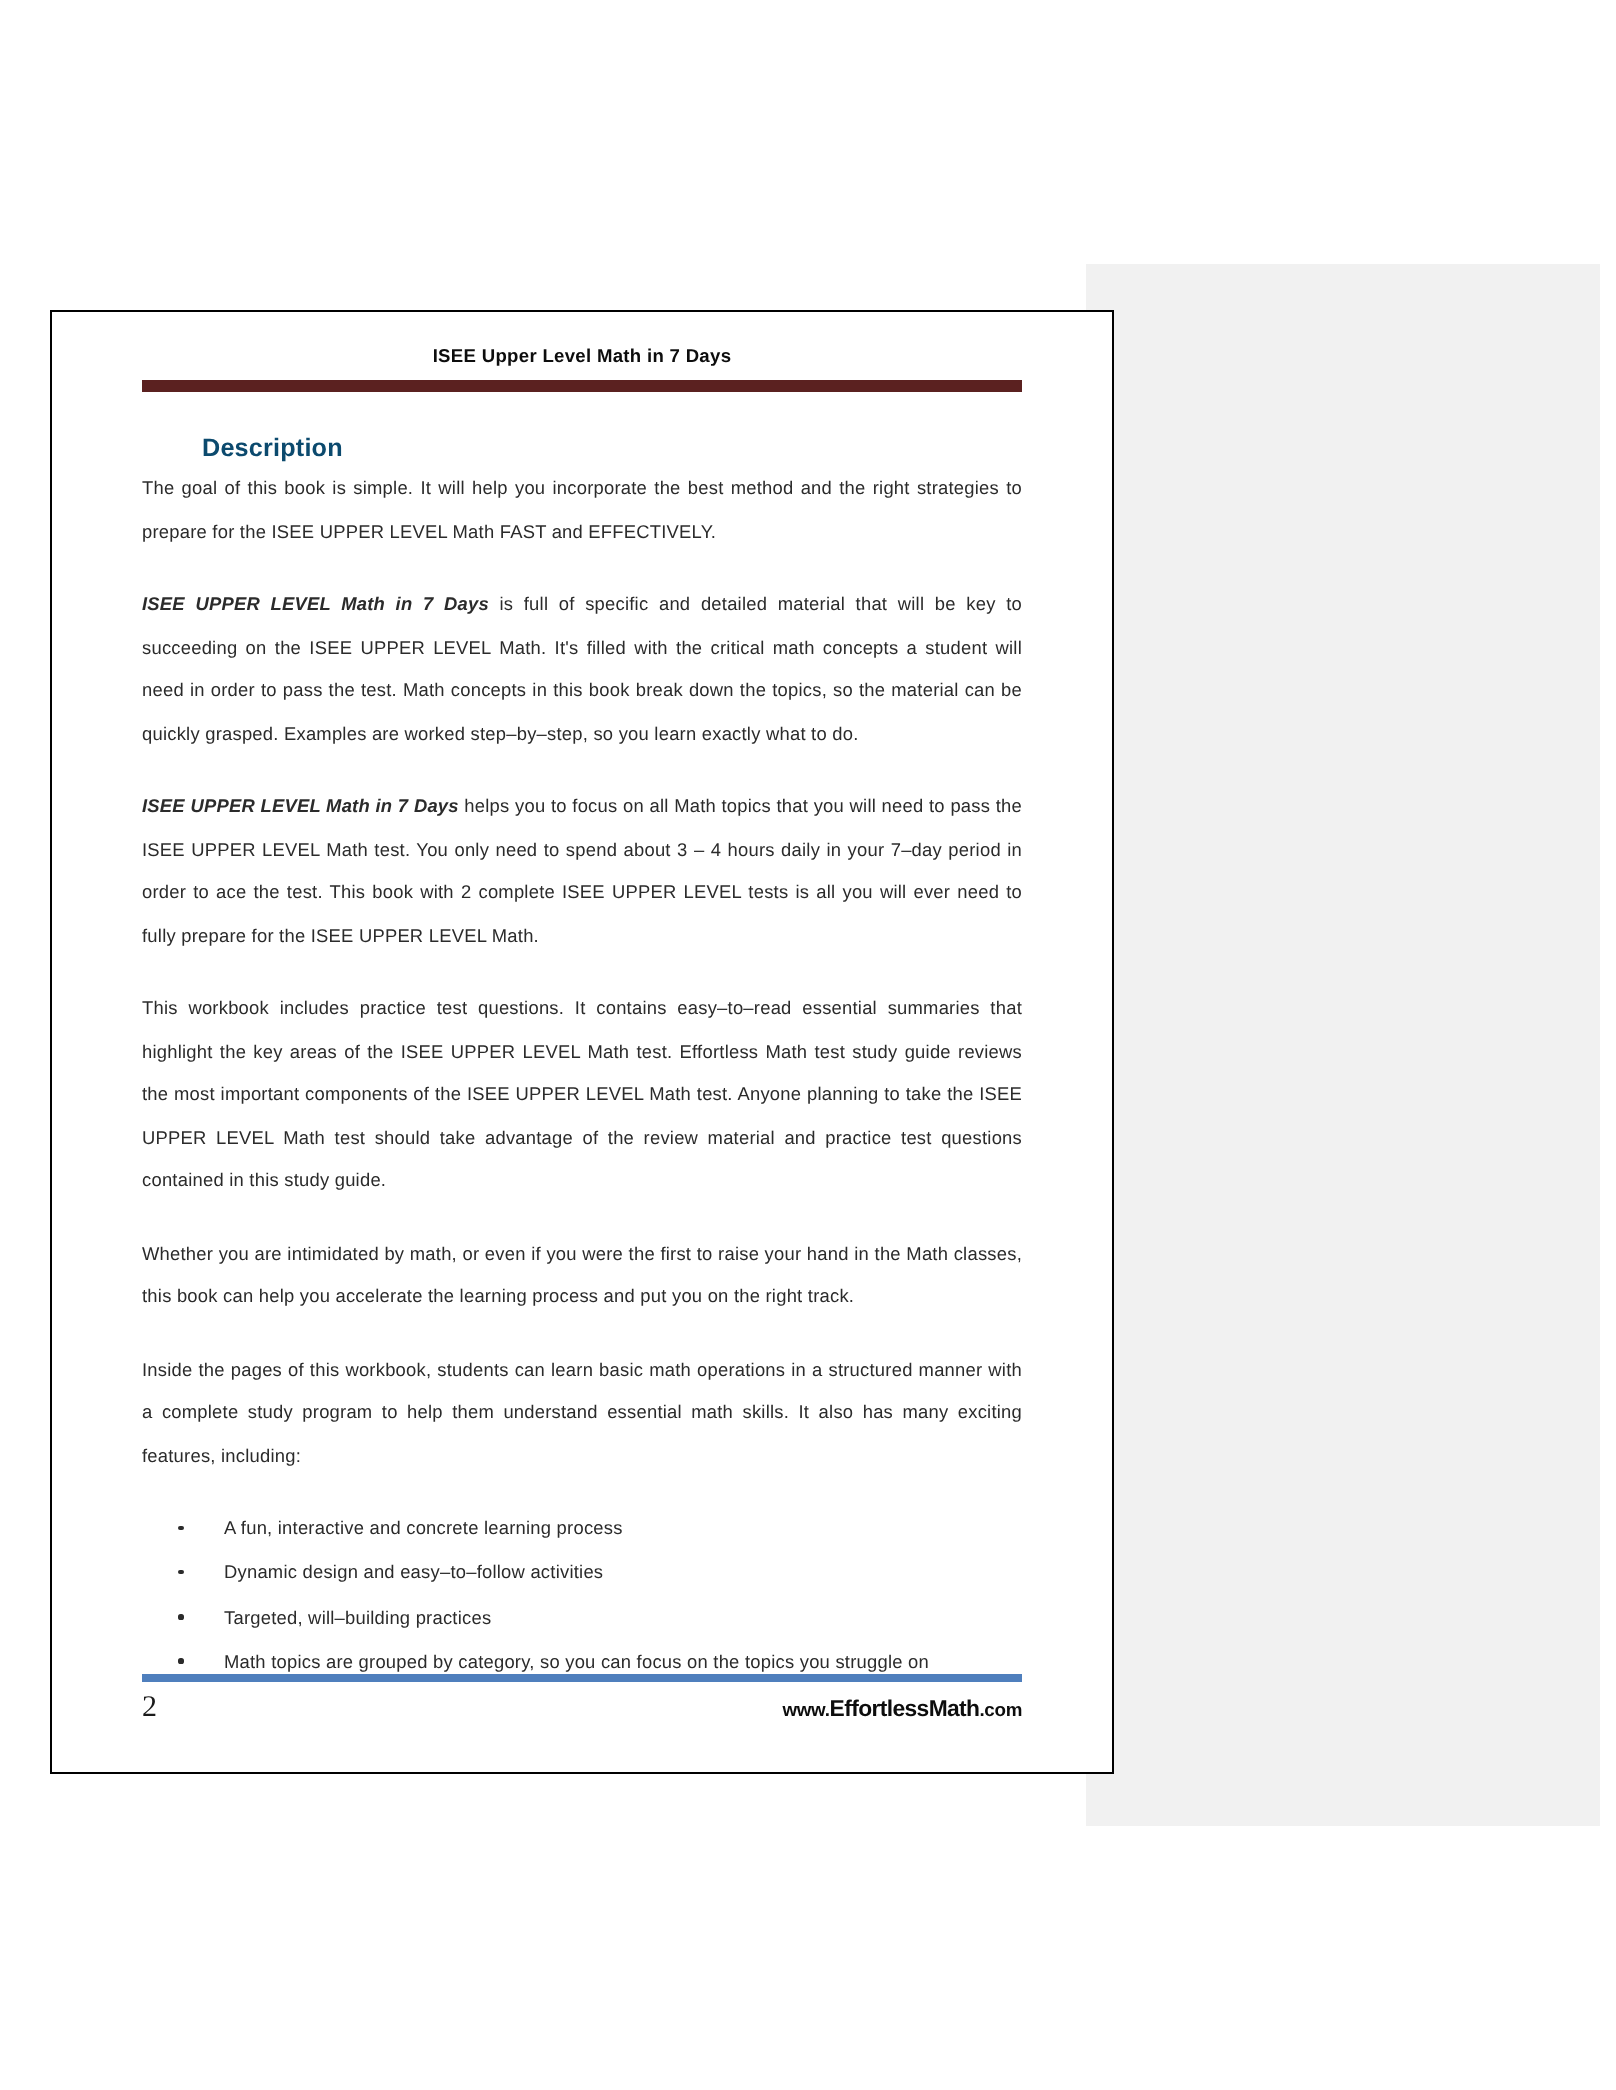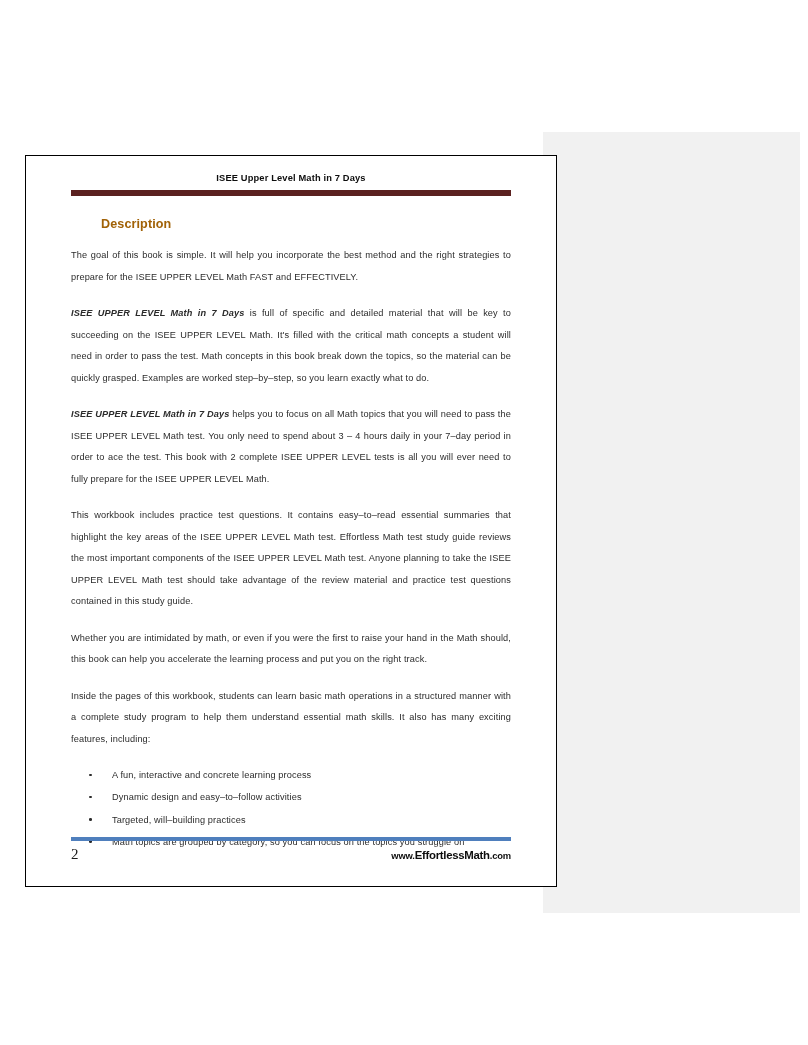--- a/index.html
+++ b/index.html
@@ -60,36 +60,36 @@
   .header-rule {
     height: 6px;
     background: #5b2120;
     margin: 5px 0 0 0;
   }
 
   
   .section-heading {
     font-size: 12.6px;
     font-weight: bold;
-    color: #a16207;
+    color: #0c4a6e;
     margin: 21px 0 0 0;
     letter-spacing: 0.1px;
     padding-left: 30px;
   }
 
   
   .para {
     font-size: 9.2px;
     color: #2b2b2b;
     text-align: justify;
     line-height: 21.5px;
     margin: 15px 0 0 0;
     letter-spacing: 0.12px;
   }
-  .para:first-of-type { margin-top: 14px; }
+  .para:first-of-type { margin-top: 3px; }
   .para .bi {
     font-weight: bold;
     font-style: italic;
   }
 
   
   .bullet-list {
     list-style: none;
     margin: 14px 0 0 0;
     padding: 0;
@@ -164,21 +164,21 @@
     <h2 class="section-heading">Description</h2>
 
     <p class="para"><span class="bi"></span><span>The goal of this book is simple. It will help you incorporate the best method and the right strategies to prepare for the ISEE UPPER LEVEL Math FAST and EFFECTIVELY.</span></p>
 
     <p class="para"><span class="bi">ISEE UPPER LEVEL Math in 7 Days</span><span> is full of specific and detailed material that will be key to succeeding on the ISEE UPPER LEVEL Math. It's filled with the critical math concepts a student will need in order to pass the test. Math concepts in this book break down the topics, so the material can be quickly grasped. Examples are worked step–by–step, so you learn exactly what to do.</span></p>
 
     <p class="para"><span class="bi">ISEE UPPER LEVEL Math in 7 Days</span><span> helps you to focus on all Math topics that you will need to pass the ISEE UPPER LEVEL Math test. You only need to spend about 3 – 4 hours daily in your 7–day period in order to ace the test. This book with 2 complete ISEE UPPER LEVEL tests is all you will ever need to fully prepare for the ISEE UPPER LEVEL Math.</span></p>
 
     <p class="para"><span class="bi"></span><span>This workbook includes practice test questions. It contains easy–to–read essential summaries that highlight the key areas of the ISEE UPPER LEVEL Math test. Effortless Math test study guide reviews the most important components of the ISEE UPPER LEVEL Math test. Anyone planning to take the ISEE UPPER LEVEL Math test should take advantage of the review material and practice test questions contained in this study guide.</span></p>
 
-    <p class="para"><span class="bi"></span><span>Whether you are intimidated by math, or even if you were the first to raise your hand in the Math should, this book can help you accelerate the learning process and put you on the right track.</span></p>
+    <p class="para"><span class="bi"></span><span>Whether you are intimidated by math, or even if you were the first to raise your hand in the Math classes, this book can help you accelerate the learning process and put you on the right track.</span></p>
 
     <p class="para"><span class="bi"></span><span>Inside the pages of this workbook, students can learn basic math operations in a structured manner with a complete study program to help them understand essential math skills. It also has many exciting features, including:</span></p>
 
     <ul class="bullet-list">
       <li class="bullet-item">
         <span class="dot"></span>
         <span>A fun, interactive and concrete learning process</span>
       </li>
       <li class="bullet-item">
         <span class="dot"></span>

